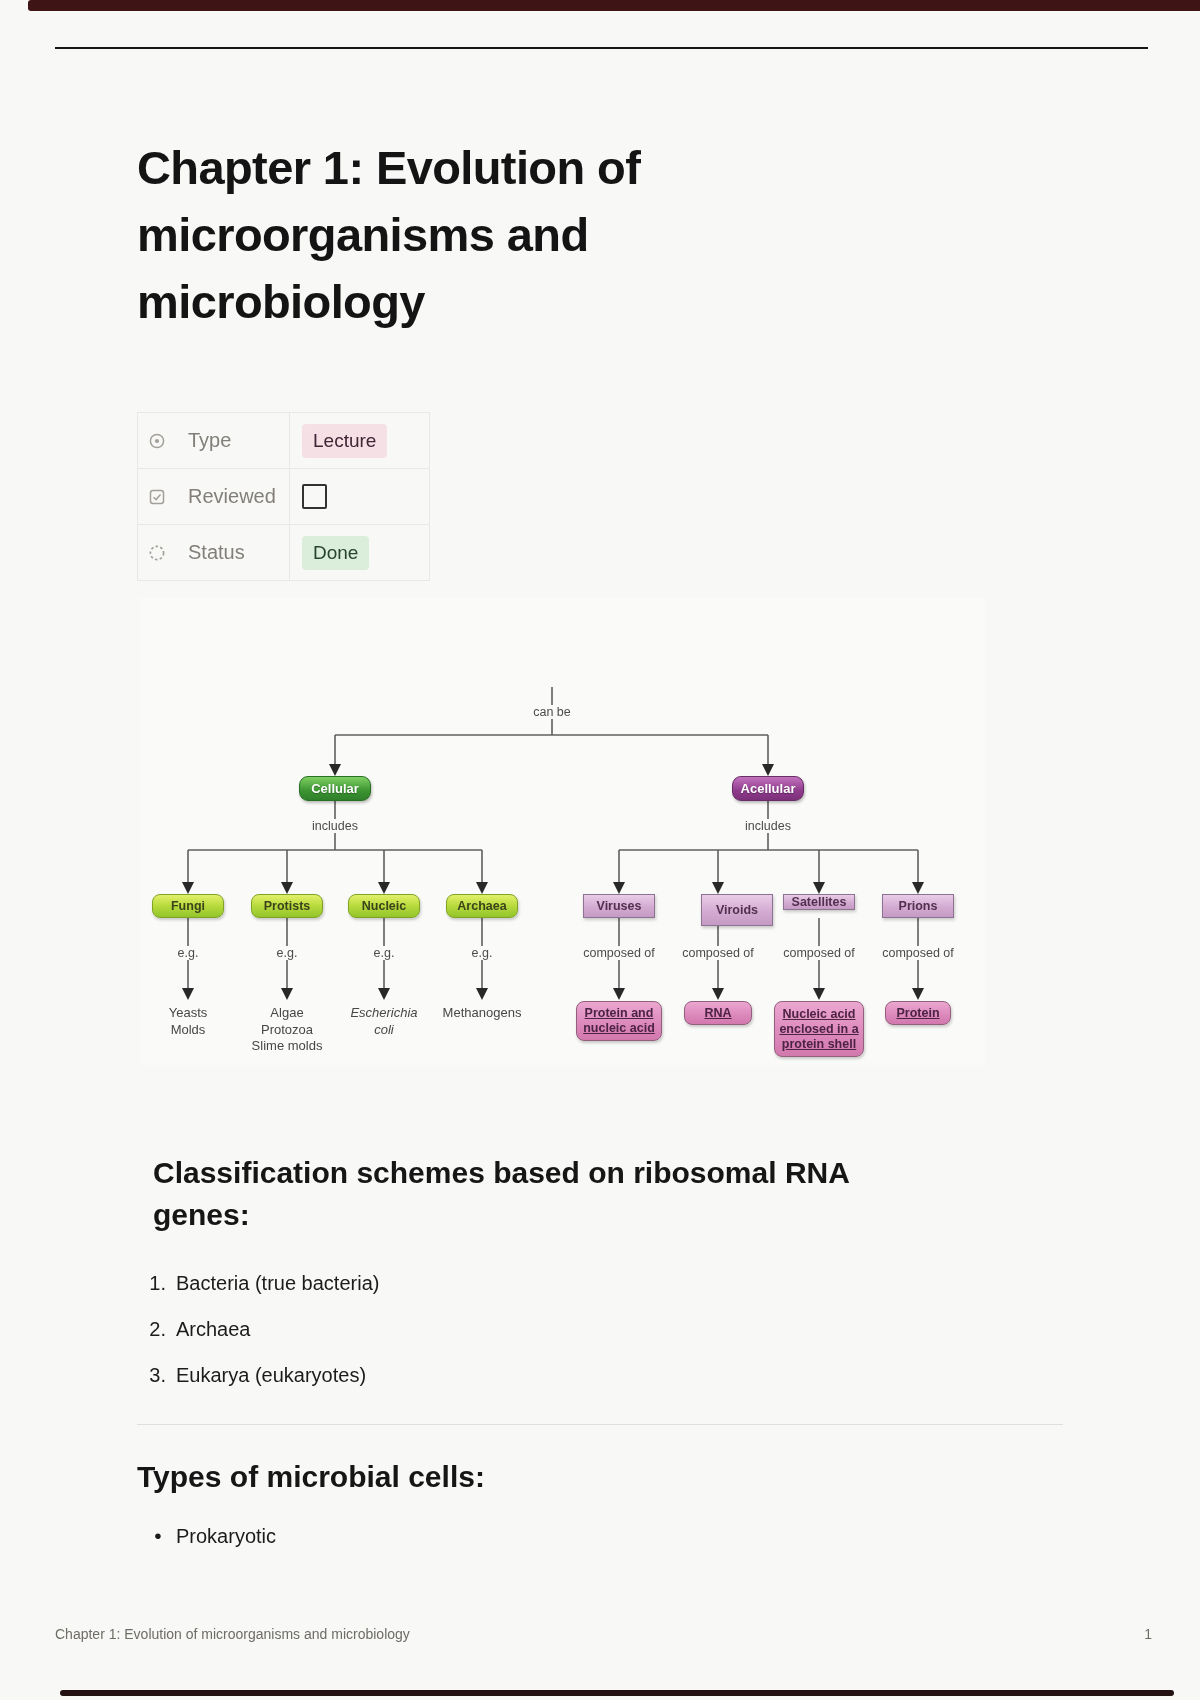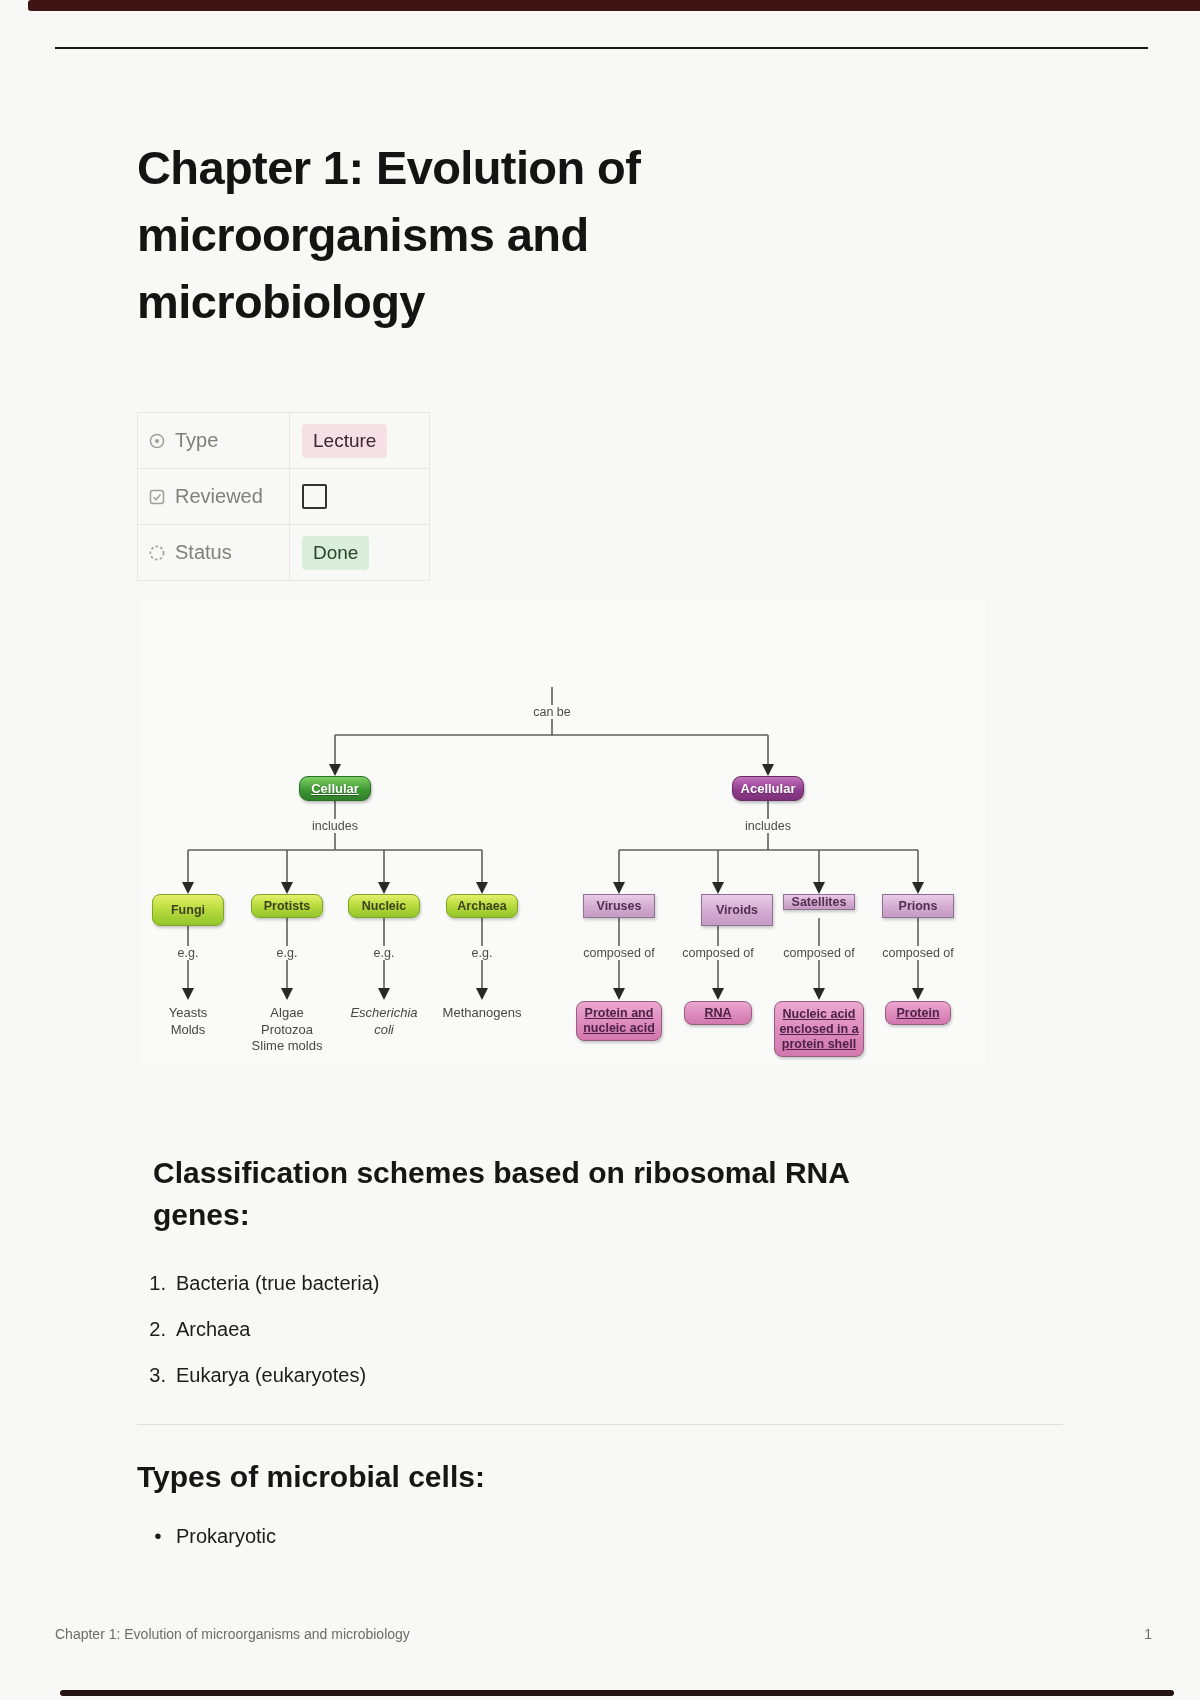--- a/index.html
+++ b/index.html
@@ -9,36 +9,36 @@
   .bar-top{position:absolute;left:28px;right:0;top:0;height:11px;background:#3f1414;border-radius:3px 0 0 3px;}
   .rule-top{position:absolute;left:55px;top:47px;width:1093px;height:2px;background:#161616;}
   .bar-bottom{position:absolute;left:60px;top:1690px;width:1114px;height:6px;background:#241111;border-radius:3px;}
 
   
   .title{position:absolute;left:137px;top:134px;width:640px;margin:0;font-size:47px;line-height:67px;font-weight:700;letter-spacing:-0.6px;color:#141414;}
 
   
   .props{position:absolute;left:137px;top:412px;width:291px;border:1px solid #e8e8e5;border-bottom:none;background:transparent;}
   .prow{display:flex;height:56px;border-bottom:1px solid #e8e8e5;box-sizing:border-box;}
-  .pcell-label{width:152px;display:flex;align-items:center;gap:9px;padding-left:10px;color:#827f79;font-size:20px;border-right:1px solid #e8e8e5;box-sizing:border-box;}
+  .pcell-label{width:152px;display:flex;align-items:center;gap:22px;padding-left:10px;color:#827f79;font-size:20px;border-right:1px solid #e8e8e5;box-sizing:border-box;}
   .pcell-value{flex:1;display:flex;align-items:center;padding-left:12px;}
   .picon{flex:0 0 auto;display:flex;align-items:center;}
   .badge{font-size:19px;padding:6px 11px;border-radius:4px;white-space:nowrap;}
   .badge-lecture{background:#f5e0e6;color:#3f2433;}
   .badge-done{background:#dbeedb;color:#27452c;}
   .checkbox{width:21px;height:21px;border:2.4px solid #323232;border-radius:2px;background:transparent;}
 
   
   .diagram{position:absolute;left:140px;top:598px;width:845px;height:467px;background:#fafaf8;}
   .diagram svg{position:absolute;left:0;top:0;}
   .dnode{position:absolute;display:flex;align-items:center;justify-content:center;text-align:center;white-space:pre-line;box-sizing:border-box;}
   .root{font-size:12.5px;line-height:15px;color:#33404d;border:1.4px solid #78a2c4;border-radius:6px;
         background:linear-gradient(180deg,#d9ecfa 0%,#b3d4ee 55%,#9cc4e4 100%);box-shadow:1px 2px 3px rgba(0,0,0,.18);}
   .pill{border-radius:9px;font-weight:700;font-size:13px;}
-  .cellular{background:linear-gradient(180deg,#7fd063,#3b9431 60%,#2f7f2a);border:1.2px solid #266f23;color:#fff;text-shadow:0 1px 1px rgba(0,0,0,.3);box-shadow:1px 2px 3px rgba(0,0,0,.25);text-decoration:underline;}
+  .cellular{background:linear-gradient(180deg,#7fd063,#3b9431 60%,#2f7f2a);border:1.2px solid #266f23;color:#fff;text-shadow:0 1px 1px rgba(0,0,0,.3);box-shadow:1px 2px 3px rgba(0,0,0,.25);}
   .acellular{background:linear-gradient(180deg,#c272bd,#8e3b8c 60%,#7c3079);border:1.2px solid #682c66;color:#fff;text-shadow:0 1px 1px rgba(0,0,0,.3);box-shadow:1px 2px 3px rgba(0,0,0,.25);}
   .gchild{background:linear-gradient(180deg,#e3f06a,#b7da3c 50%,#93c52c);border:1.2px solid #7fa323;color:#3c431b;font-weight:700;font-size:12.5px;border-radius:8px;box-shadow:1px 2px 3px rgba(0,0,0,.2);}
   .pchild{background:linear-gradient(180deg,#e9cce7,#d3abd2 55%,#c59ac4);border:1.2px solid #8d7291;color:#53304f;font-weight:700;font-size:12.5px;border-radius:0;box-shadow:1px 2px 3px rgba(0,0,0,.2);}
   .pleaf{background:linear-gradient(180deg,#eba7cf,#dd8abd 55%,#d278ae);border:1.2px solid #925f7d;color:#4c2342;font-weight:600;font-size:12.5px;line-height:15px;border-radius:8px;box-shadow:1px 2px 3px rgba(0,0,0,.2);text-decoration:underline;}
   .dedge{position:absolute;transform:translate(-50%,-50%);background:#fafaf8;padding:0 4px;font-size:12.5px;color:#4c4c4c;white-space:nowrap;}
   .dleaf{position:absolute;transform:translateX(-50%);text-align:center;font-size:13px;line-height:16.5px;color:#474747;white-space:pre-line;}
   .italic{font-style:italic;}
 
   
   .h2{position:absolute;left:137px;margin:0;font-size:30px;line-height:42px;font-weight:700;color:#161616;}
@@ -159,21 +159,21 @@
     </svg>
 
     <div class="dedge" style="left:412px;top:114px">can be</div>
 
     <div class="dnode pill cellular" style="left:159px;top:178px;width:72px;height:25px">Cellular</div>
     <div class="dnode pill acellular" style="left:592px;top:178px;width:72px;height:25px">Acellular</div>
 
     <div class="dedge" style="left:195px;top:228px">includes</div>
     <div class="dedge" style="left:628px;top:228px">includes</div>
 
-    <div class="dnode gchild" style="left:12px;top:296px;width:72px;height:32px">Fungi</div>
+    <div class="dnode gchild" style="left:12px;top:296px;width:72px;height:24px">Fungi</div>
     <div class="dnode gchild" style="left:111px;top:296px;width:72px;height:24px">Protists</div>
     <div class="dnode gchild" style="left:208px;top:296px;width:72px;height:24px">Nucleic</div>
     <div class="dnode gchild" style="left:306px;top:296px;width:72px;height:24px">Archaea</div>
 
     <div class="dedge" style="left:48px;top:355px">e.g.</div>
     <div class="dedge" style="left:147px;top:355px">e.g.</div>
     <div class="dedge" style="left:244px;top:355px">e.g.</div>
     <div class="dedge" style="left:342px;top:355px">e.g.</div>
 
     <div class="dleaf" style="left:48px;top:407px">Yeasts

